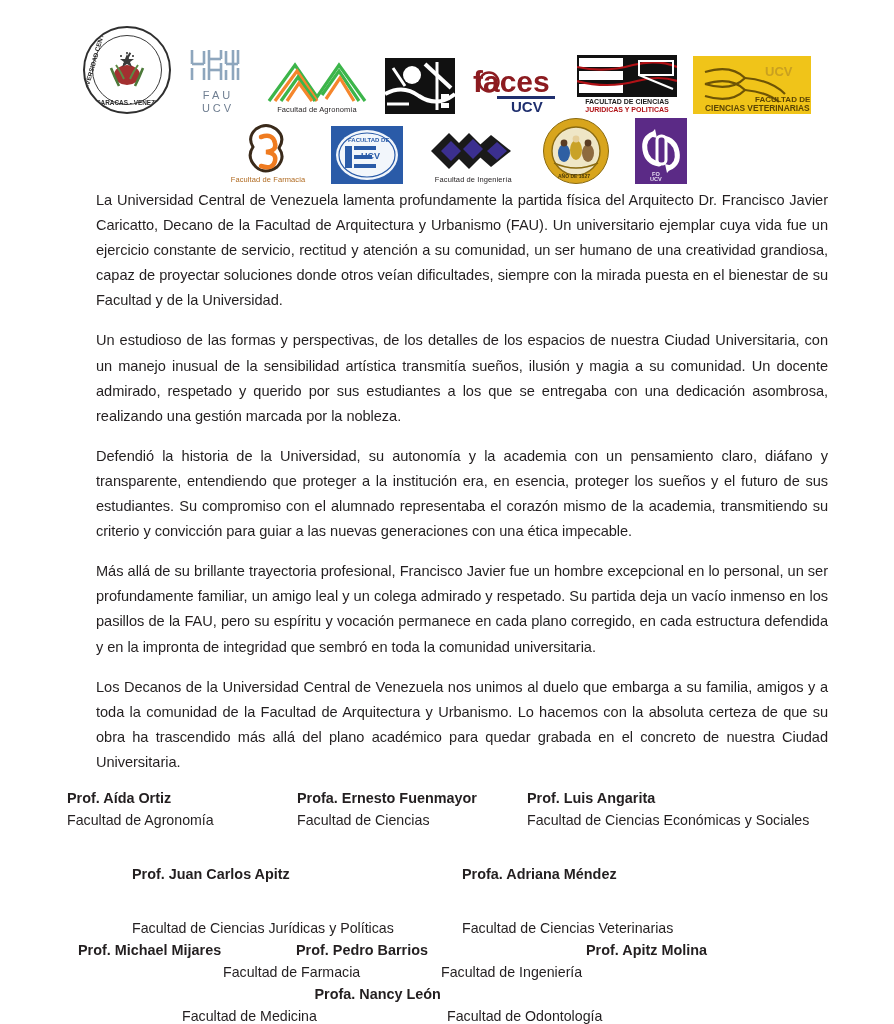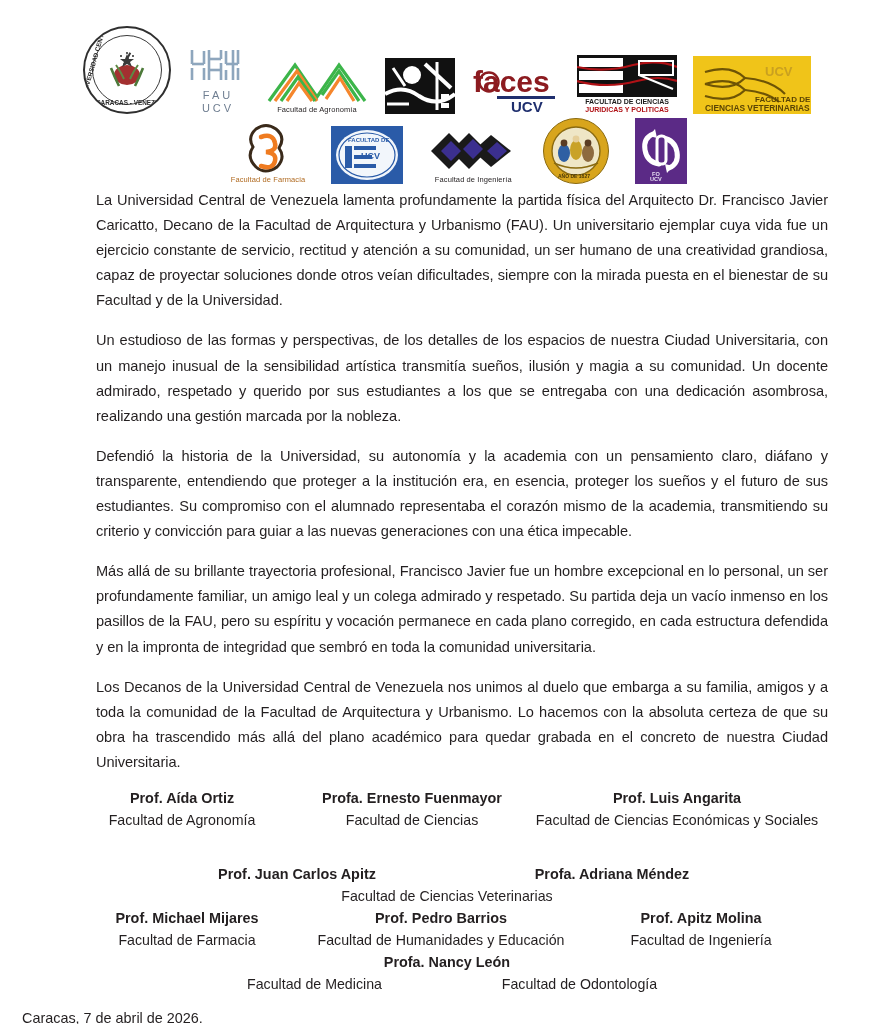--- a/index.html
+++ b/index.html
@@ -170,21 +170,21 @@
     flex-direction: column;
     margin-bottom: 6px;
   }
   .sig-names, .sig-facs {
     display: flex;
     justify-content: center;
     align-items: baseline;
   }
   .sig-names { font-weight: bold; font-size: 14.4px; }
   .sig-facs { font-size: 14.2px; margin-top: 6px; }
-  .sig-cell { text-align: center; }
+  .sig-cell { }
 
   
   .r1 .c1 { width: 230px; }
   .r1 .c2 { width: 230px; }
   .r1 .c3 { width: 300px; }
 
   .r2 .c1 { width: 330px; margin-top: 32px; }
   .r2 .c2 { width: 300px; }
 
   .r3 .c1 { width: 218px; }
@@ -428,33 +428,33 @@
         <div class="sig-cell c3">Facultad de Ciencias Económicas y Sociales</div>
       </div>
     </div>
 
     <div class="sig-row r2">
       <div class="sig-names">
         <div class="sig-cell c1">Prof. Juan Carlos Apitz</div>
         <div class="sig-cell c2">Profa.   Adriana Méndez</div>
       </div>
       <div class="sig-facs">
+        <div class="sig-cell c1">Facultad de Ciencias Jurídicas y Políticas</div>
         <div class="sig-cell c2">Facultad de  Ciencias Veterinarias</div>
       </div>
     </div>
 
     <div class="sig-row r3">
       <div class="sig-names">
         <div class="sig-cell c1">Prof. Michael Mijares</div>
         <div class="sig-cell c2">Prof. Pedro Barrios</div>
         <div class="sig-cell c3">Prof. Apitz Molina</div>
       </div>
       <div class="sig-facs">
         <div class="sig-cell c1">Facultad de Farmacia</div>
-        <div class="sig-cell c2">Facultad de Humanidades y Educación</div>
         <div class="sig-cell c3">Facultad de Ingeniería</div>
       </div>
     </div>
 
     <div class="sig-row r4">
       <div class="sig-names">
         <div class="sig-cell c2">Profa. Nancy León</div>
       </div>
       <div class="sig-facs">
         <div class="sig-cell c1">Facultad de Medicina</div>

